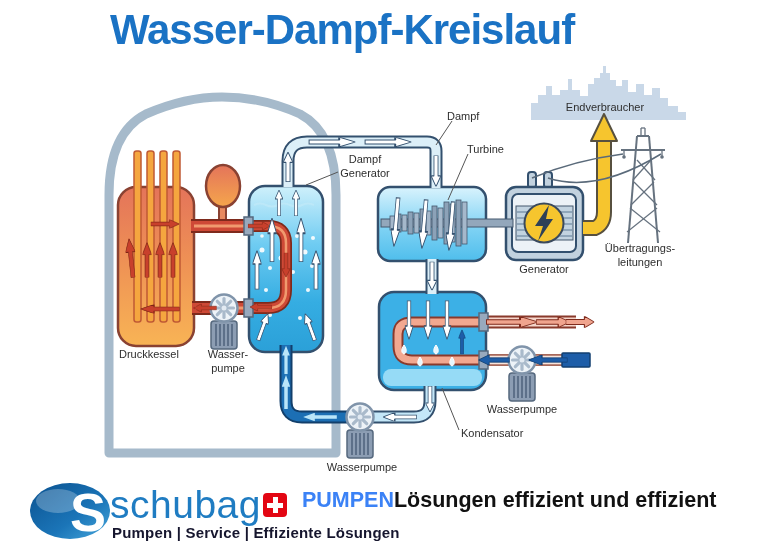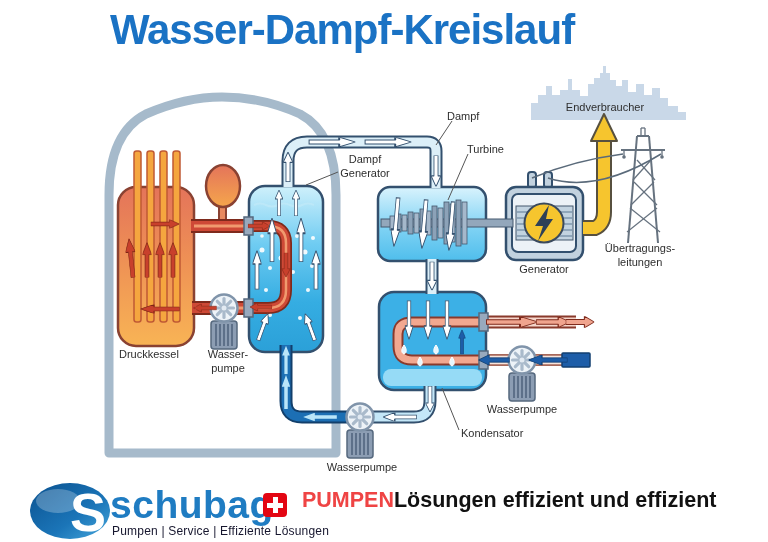--- a/index.html
+++ b/index.html
@@ -2,30 +2,30 @@
 <html><head>
 <meta charset="utf-8">
 <style>
   html,body{margin:0;padding:0;background:#fff;}
   .stage{position:relative;width:768px;height:542px;background:#fff;overflow:hidden;
          font-family:"Liberation Sans",sans-serif;}
   .title{position:absolute;top:6px;left:0;width:684px;text-align:center;
          font-size:42px;font-weight:bold;color:#1A72C4;letter-spacing:-1px;}
   .diagram-svg{position:absolute;left:0;top:0;}
   .logo-svg{position:absolute;left:28px;top:481px;}
-  .logo-text{position:absolute;left:110px;top:483px;font-size:39px;font-weight:700;
+  .logo-text{position:absolute;left:110px;top:483px;font-size:39px;font-weight:400;
              color:#1F7CC2;letter-spacing:0.5px;}
   .swiss-flag{position:absolute;left:263px;top:493px;width:24px;height:24px;
               background:#E30613;border-radius:4px;}
   .swiss-flag .h{position:absolute;left:4px;top:9.5px;width:16px;height:5px;background:#fff;}
   .swiss-flag .v{position:absolute;left:9.5px;top:4px;width:5px;height:16px;background:#fff;}
-  .logo-tagline{position:absolute;left:112px;top:524px;font-size:12px;font-weight:normal;
+  .logo-tagline{position:absolute;left:112px;top:524px;font-size:15px;font-weight:bold;
                 color:#16162E;letter-spacing:0.2px;}
   .slogan{position:absolute;left:302px;top:488px;font-size:21.5px;font-weight:bold;color:#111;}
-  .slogan .hl{color:#ef4444;}
+  .slogan .hl{color:#3b82f6;}
   svg text{font-family:"Liberation Sans",sans-serif;}
 </style>
 </head>
 <body>
 
 <div class="stage">
 
   <div class="title">Wasser-Dampf-Kreislauf</div>
 
   <svg class="diagram-svg" width="768" height="478" viewBox="0 0 768 478" xmlns="http://www.w3.org/2000/svg">

